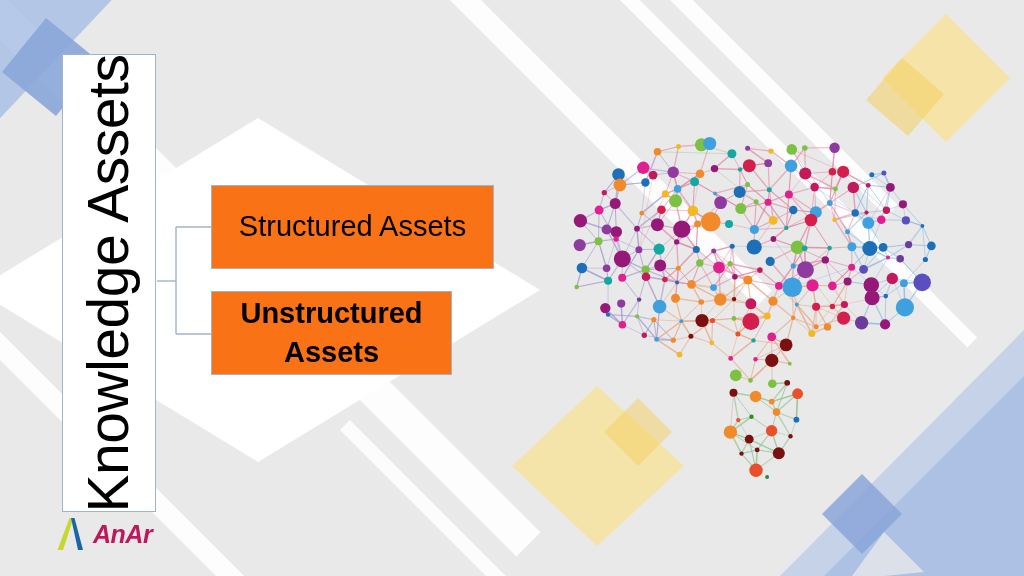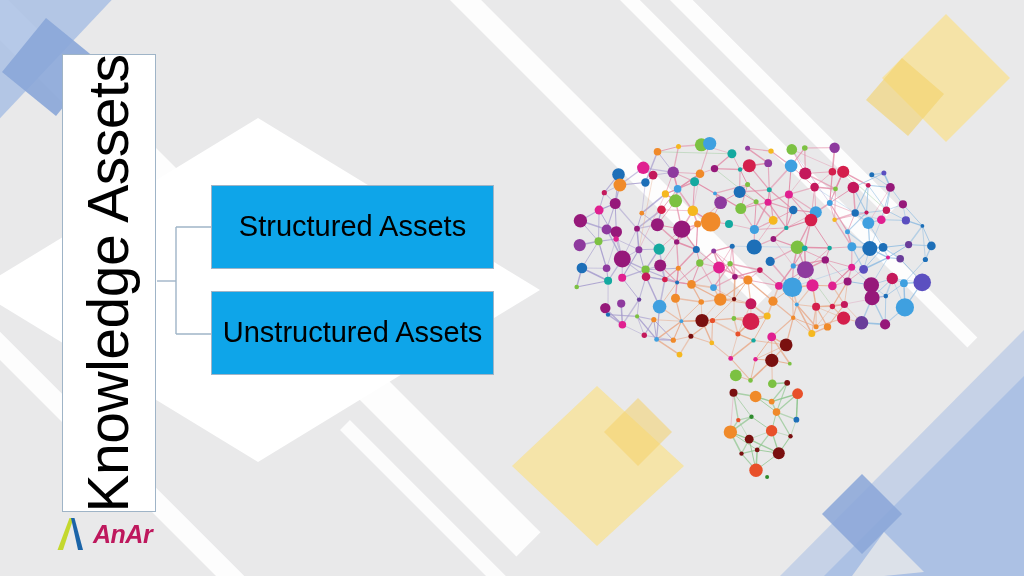--- a/index.html
+++ b/index.html
@@ -41,21 +41,21 @@
     font-weight: 400;
     color: #000000;
     letter-spacing: -0.5px;
     line-height: 1;
     font-family: "Liberation Sans", sans-serif;
   }
 
   
   .node-box {
     position: absolute;
-    background: #0ea5e9;
+    background: #f97316;
     border: 1px solid #9fb4c7;
     box-sizing: border-box;
     display: flex;
     align-items: center;
     justify-content: center;
     text-align: center;
     color: #000000;
     font-size: 29px;
     font-weight: 400;
     line-height: 1.35;
@@ -63,22 +63,23 @@
   }
   #box-structured {
     left: 211px;
     top: 185px;
     width: 283px;
     height: 84px;
   }
   #box-unstructured {
     left: 211px;
     top: 291px;
-    width: 283px;
+    width: 241px;
     height: 84px;
+    font-weight: bold;
   }
 
   
   .connector-svg {
     position: absolute;
     left: 0;
     top: 0;
     pointer-events: none;
   }
 

